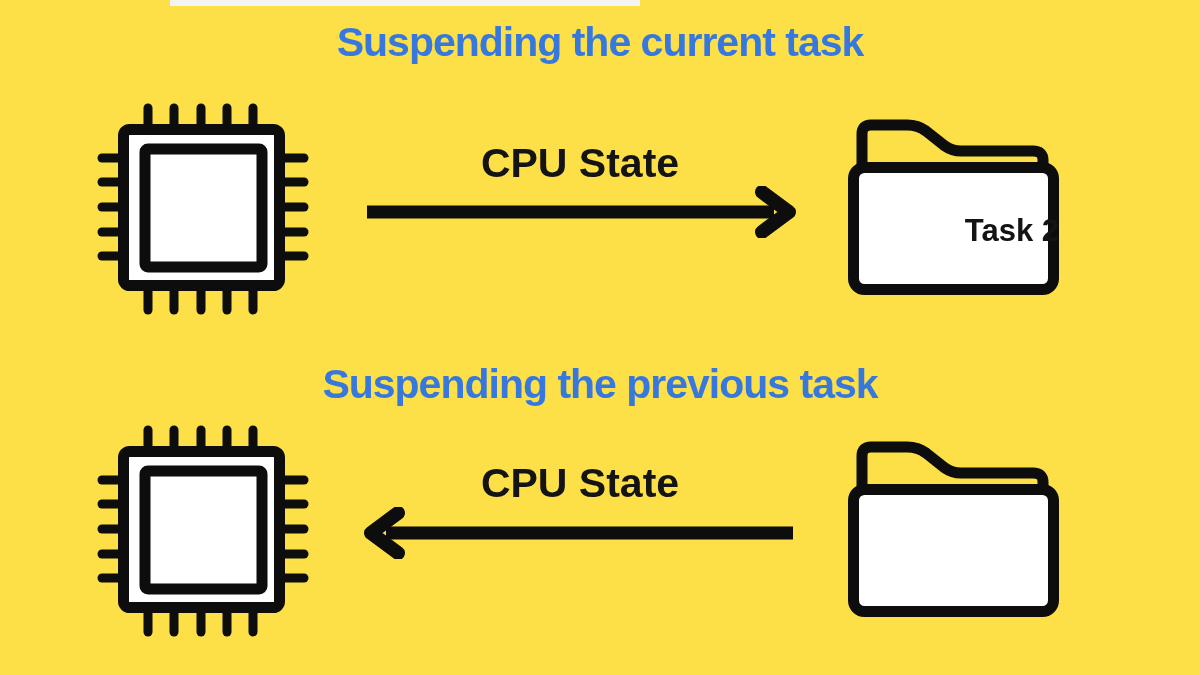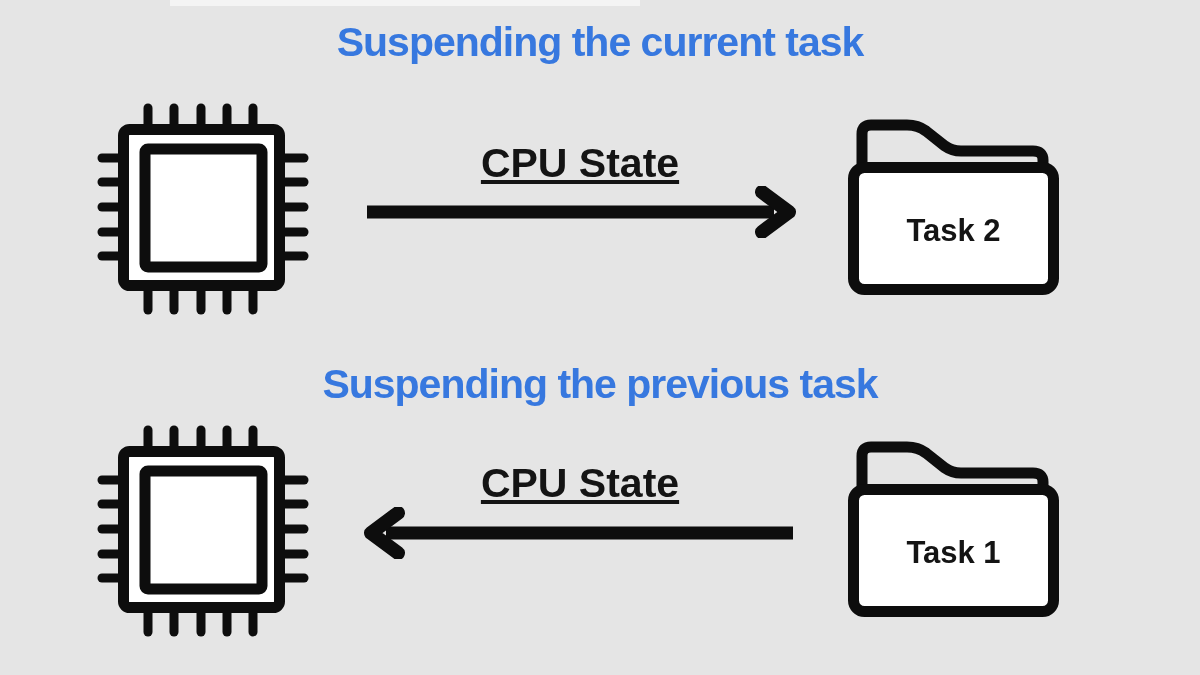--- a/index.html
+++ b/index.html
@@ -5,21 +5,21 @@
   html, body {
     margin: 0;
     padding: 0;
     background: #ffffff;
     font-family: "Liberation Sans", sans-serif;
   }
   .canvas {
     position: relative;
     width: 1200px;
     height: 675px;
-    background: #e5e5e5;
+    background: #fde047;
     overflow: hidden;
   }
   .abs { position: absolute; }
   .section-title {
     left: 100px;
     width: 1000px;
     text-align: center;
     font-size: 41px;
     font-weight: bold;
     letter-spacing: -1px;
@@ -29,31 +29,30 @@
   }
   .arrow-label {
     left: 362px;
     width: 436px;
     text-align: center;
     font-size: 41px;
     font-weight: bold;
     color: #141414;
     line-height: 1.1;
     white-space: nowrap;
-    text-decoration: underline;
   }
   .icon-svg { display: block; }
   .cpu-wrap { width: 214px; height: 214px; }
   .folder-wrap { width: 211px; height: 177px; }
   .folder-label {
     position: absolute;
     left: 0;
     right: 0;
     top: 94px;
-    text-align: center;
+    text-align: right;
     font-size: 31px;
     font-weight: bold;
     color: #141414;
     line-height: 36px;
     white-space: nowrap;
   }
   .arrow-svg { width: 436px; height: 52px; }
   .stroke { stroke: #0d0d0d; }
   .artifact {
     left: 170px; top: 0; width: 470px; height: 6px;
@@ -158,17 +157,16 @@
         <line class="stroke" x1="24" y1="26" x2="431" y2="26" stroke-width="13"></line>
         <path class="stroke" d="M 36 6 L 9 26 L 36 46" fill="none" stroke-width="14" stroke-linecap="round" stroke-linejoin="round"></path>
       </svg>
     </div>
 
     <div class="abs folder-wrap" style="left:848px; top:441px;">
       <svg class="icon-svg" width="211" height="177" viewBox="0 0 211 177">
         <path class="stroke" d="M 14 52 V 15 Q 14 6 23 6 H 59 Q 70 6 78 12 L 97 27 Q 104 32 113 32 H 185 Q 195 32 195 41 V 52" fill="none" stroke-width="11" stroke-linecap="round"></path>
         <rect class="stroke" x="5.5" y="48.5" width="200" height="122" rx="11" fill="#ffffff" stroke-width="11"></rect>
       </svg>
-      <div class="folder-label">Task 1</div>
     </div>
   </div>
 
 </div>
 
 </body></html>

